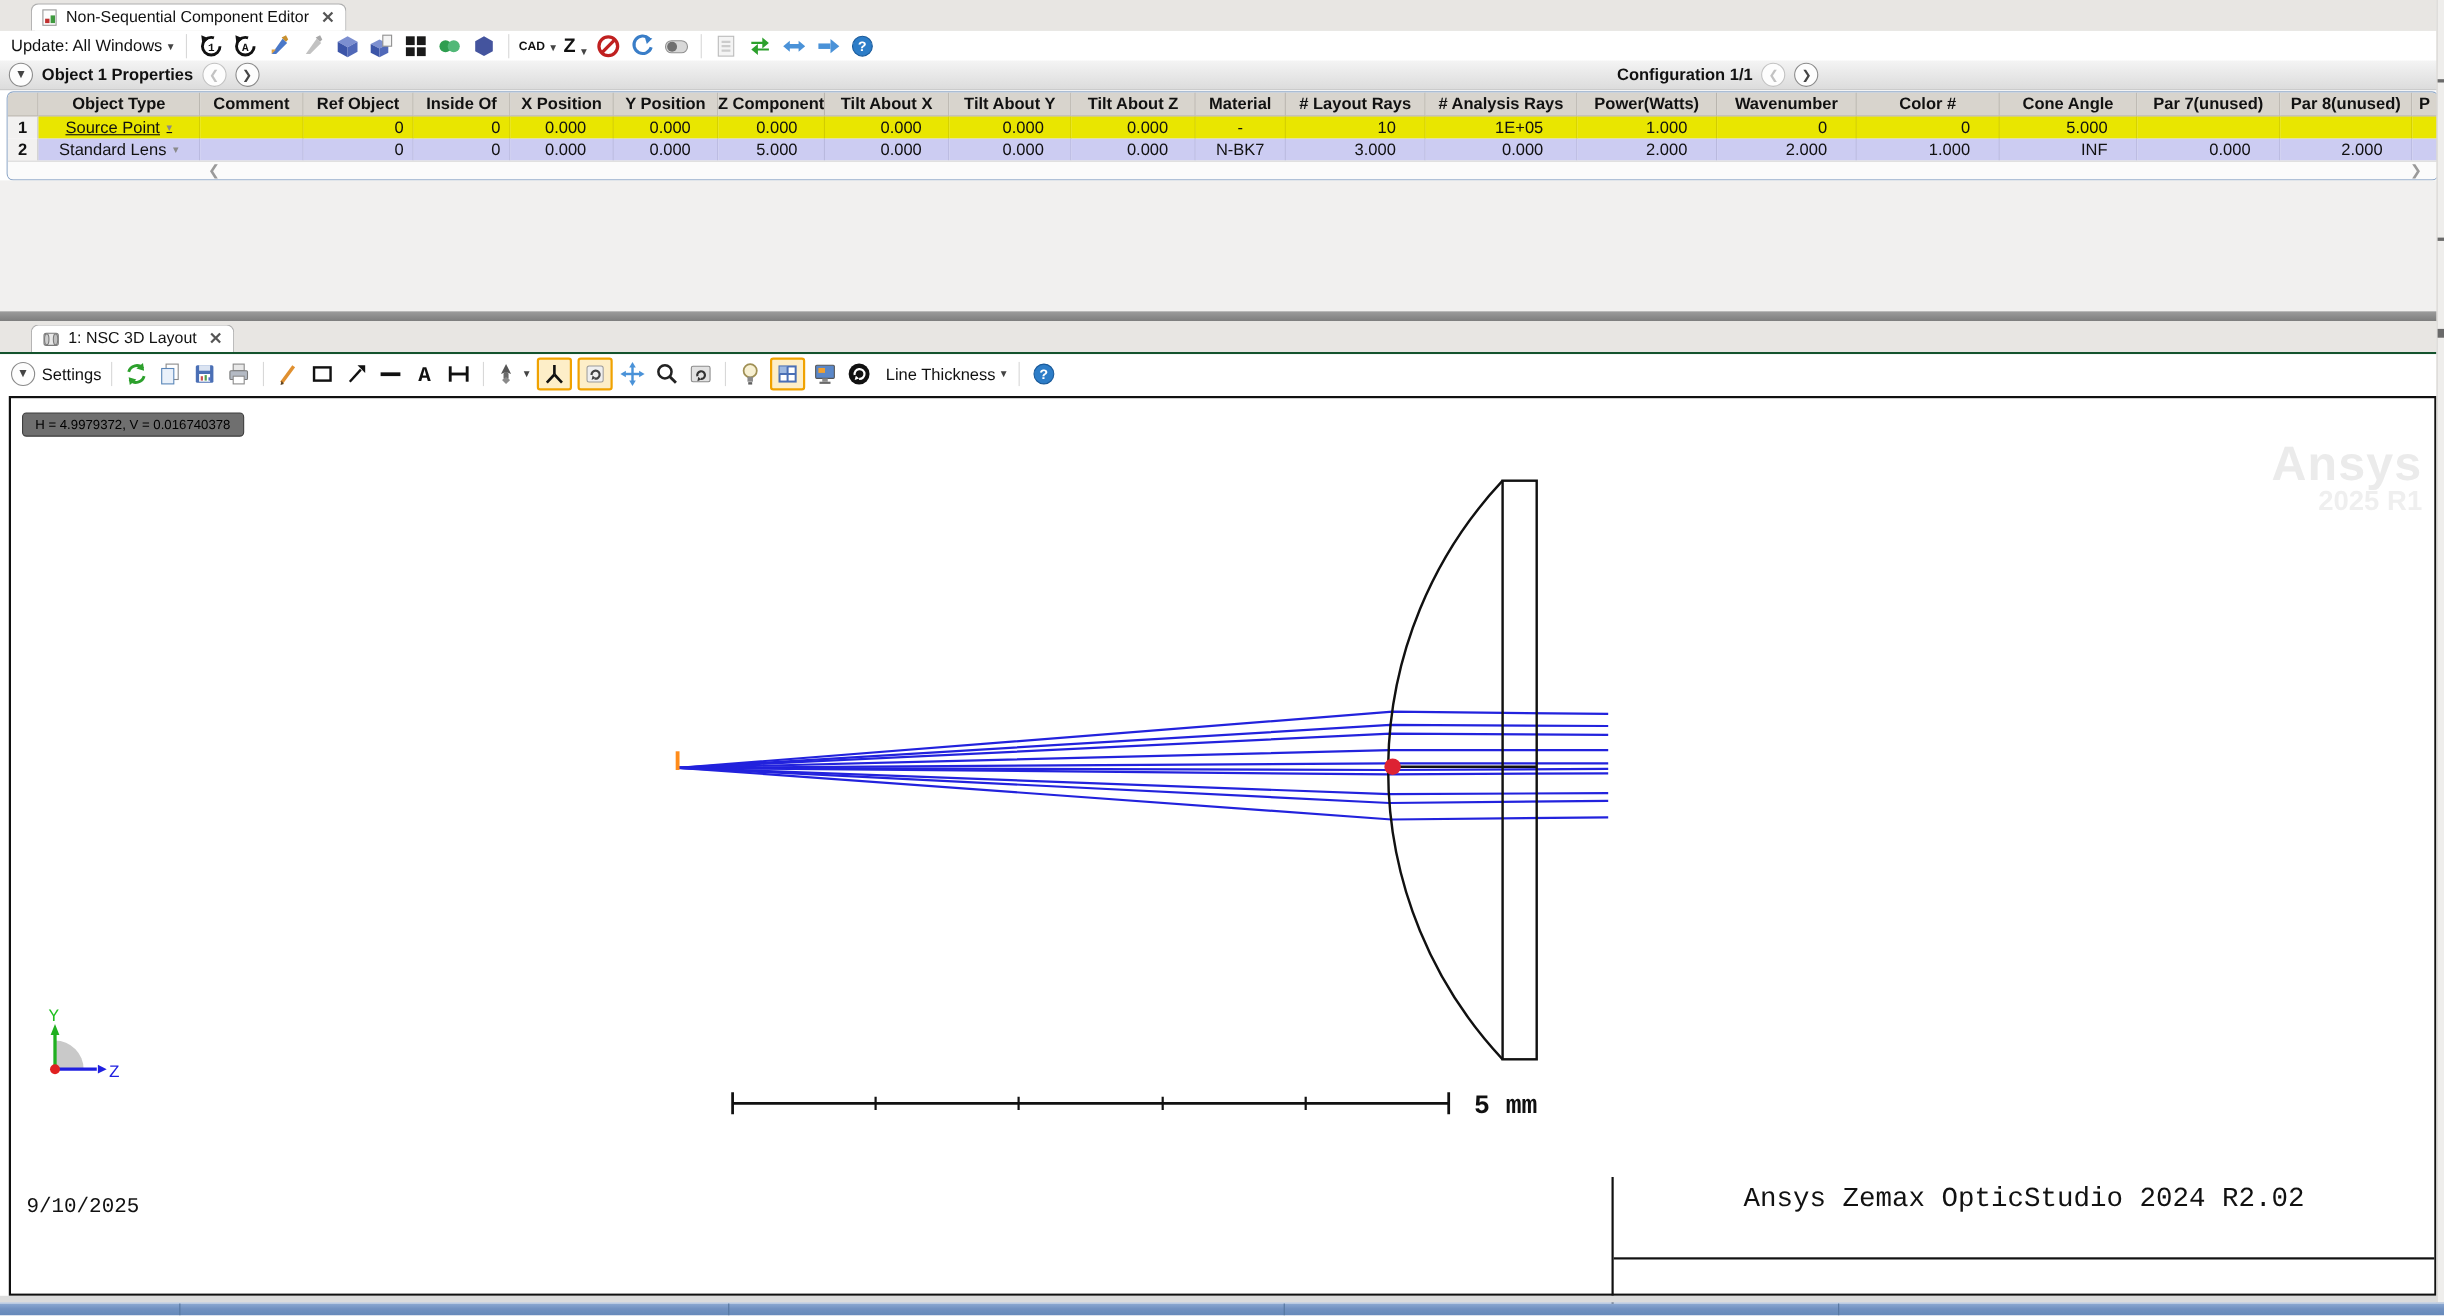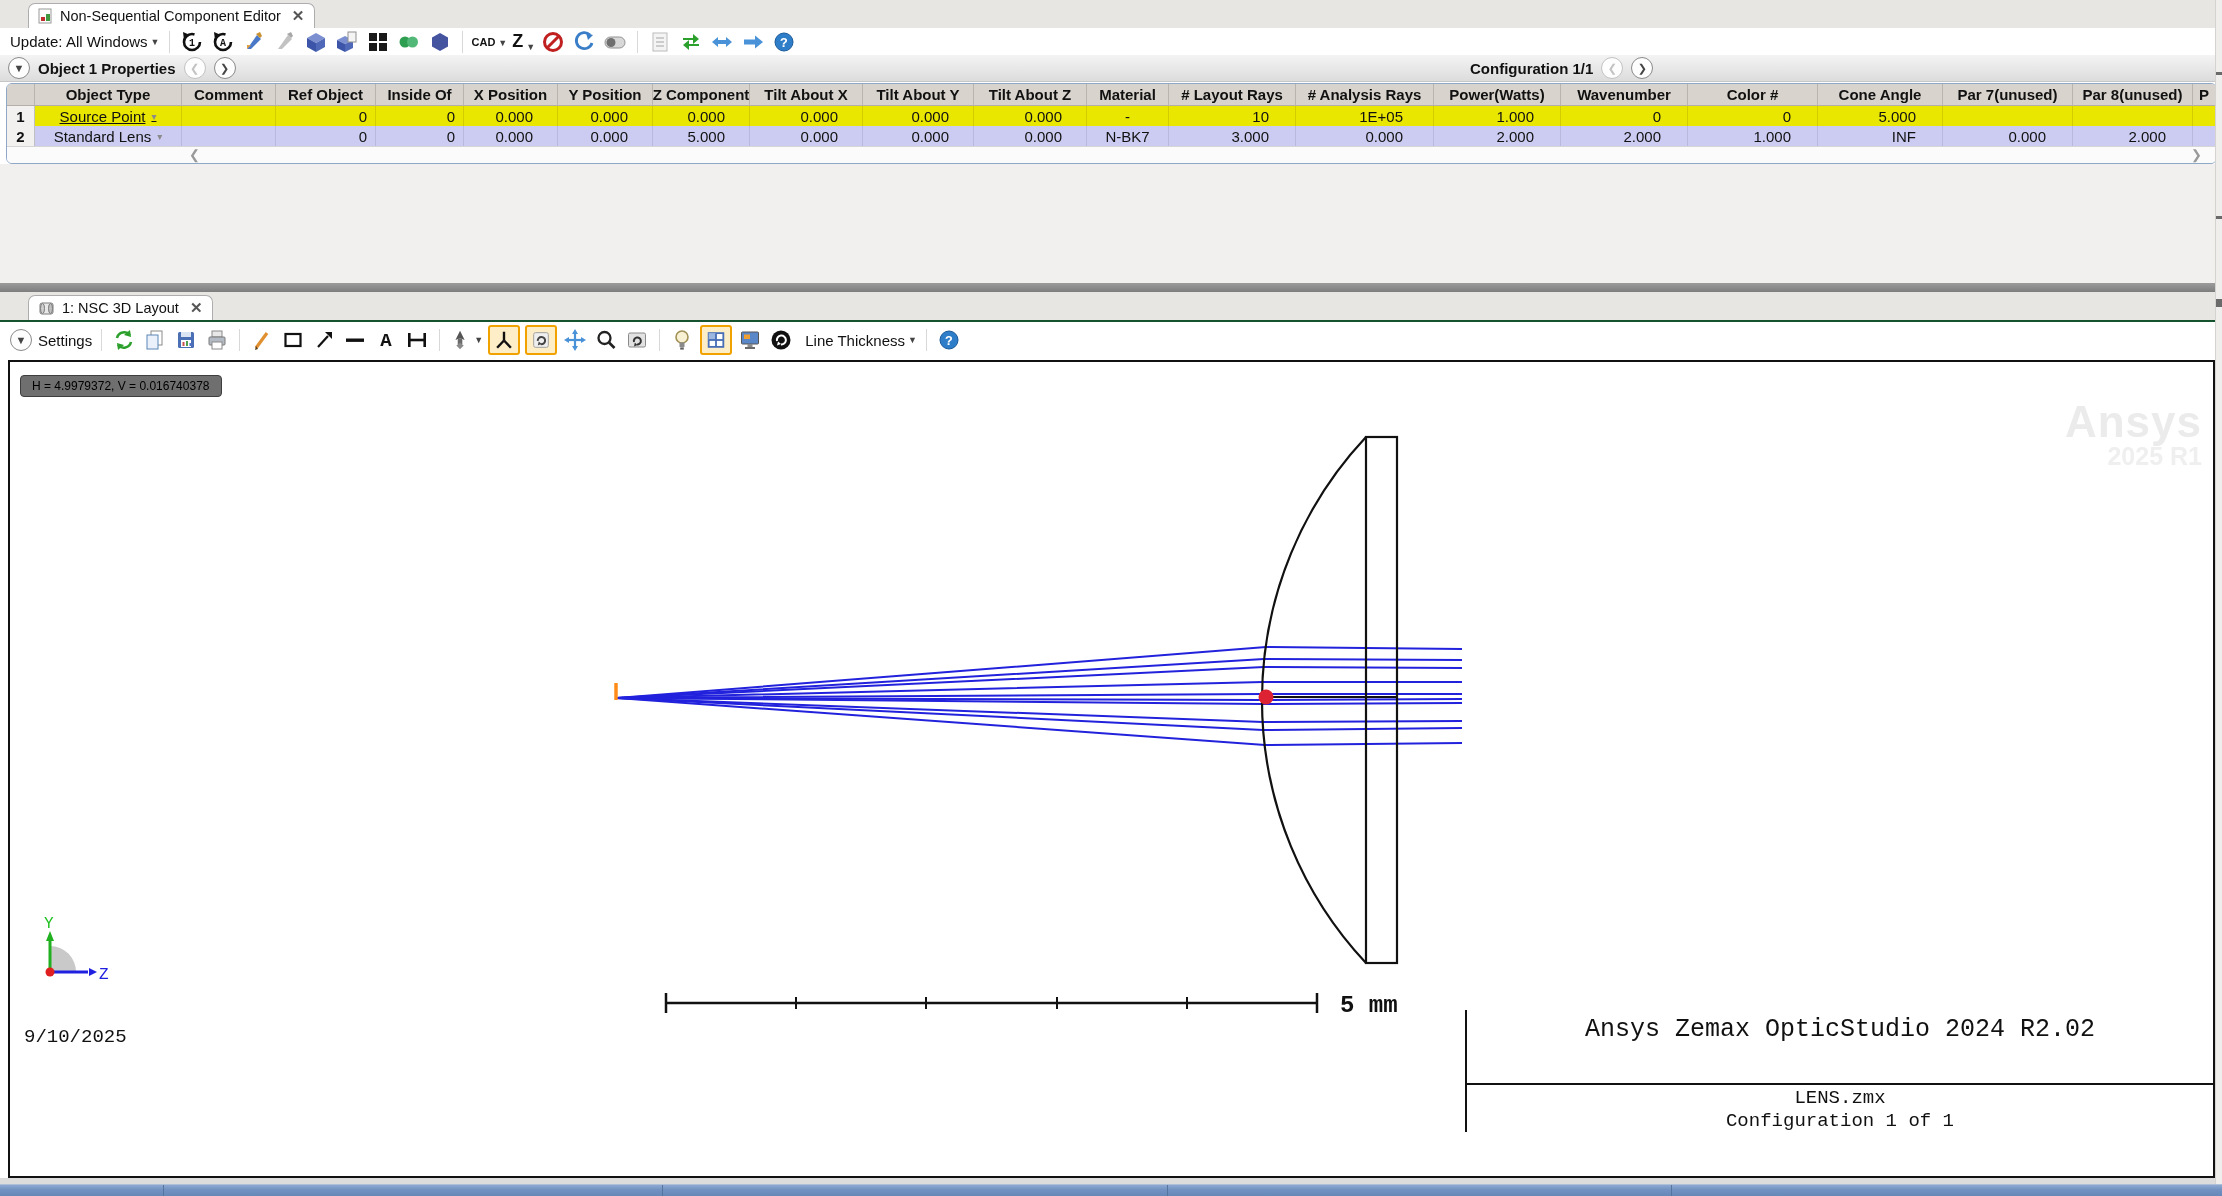--- a/index.html
+++ b/index.html
@@ -50,21 +50,21 @@
   #frame{position:absolute;left:8px;top:360px;width:2203px;height:814px;border:2px solid #111;
          background:#fff;}
   #hv-badge{position:absolute;left:10px;top:13px;background:#6f6f6f;border:1px solid #3e3e3e;
             border-radius:4px;color:#000000;font-size:12px;padding:3px 11px;}
   #watermark{position:absolute;left:2020px;top:38px;width:172px;text-align:right;line-height:1.0;}
   #watermark .brand{font-size:44px;font-weight:bold;color:#ebebeb;letter-spacing:1px;}
   #watermark .rel{font-size:25px;font-weight:bold;color:#efefef;}
   #band{position:absolute;left:0;top:656px;width:2203px;height:28px;border-top:2px solid #111;
         border-bottom:2px solid #111;box-sizing:content-box;display:flex;align-items:center;
         justify-content:center;font-family:"Liberation Mono",monospace;font-size:21px;}
-  #info{position:absolute;left:0;top:648px;width:1745px;height:122px;}
+  #info{position:absolute;left:0;top:708px;width:1745px;height:122px;}
   #info .date{position:absolute;left:14px;top:16px;font-family:"Liberation Mono",monospace;font-size:19px;}
   #rightcell{position:absolute;left:1455px;top:0;width:746px;height:122px;border-left:2px solid #111;}
   #rightcell .upper{height:70px;border-bottom:2px solid #111;text-align:center;
                     font-family:"Liberation Mono",monospace;font-size:25px;line-height:33px;padding-top:3px;
                     box-sizing:content-box;}
   #rightcell .lower{text-align:center;font-family:"Liberation Mono",monospace;font-size:19px;
                     line-height:23px;padding-top:2px;}
   
   #statusbar{position:absolute;left:0;top:1184px;width:2222px;height:12px;
              background:linear-gradient(#8da9d2,#7191c1 40%,#6487b8);border-top:1px solid #aebfd9;}
@@ -557,24 +557,20 @@
       </g>
     </svg>
 
 
     <div id="info">
       <div class="date">9/10/2025</div>
       <div id="rightcell">
         <div class="upper">
           <div>Ansys Zemax OpticStudio 2024 R2.02</div>
         </div>
-        <div class="lower">
-          <div>LENS.zmx</div>
-          <div>Configuration 1 of 1</div>
-        </div>
       </div>
     </div>
   </div>
 
   <div class="gap-bottom"></div>
 
   <div id="rightstrip">
     <div class="handle" style="top:72px;"></div>
     <div class="handle" style="top:216px;"></div>
     <div class="handle" style="top:299px;height:8px;"></div>

